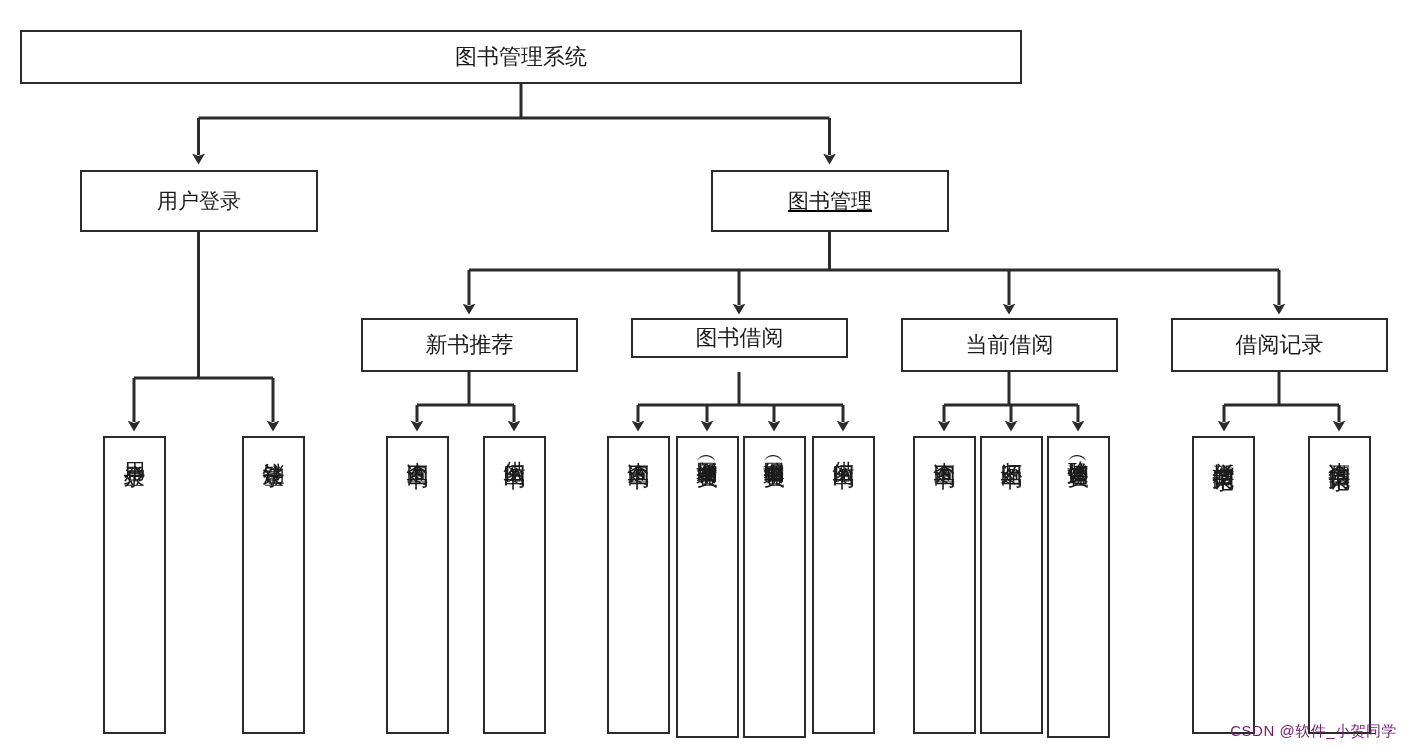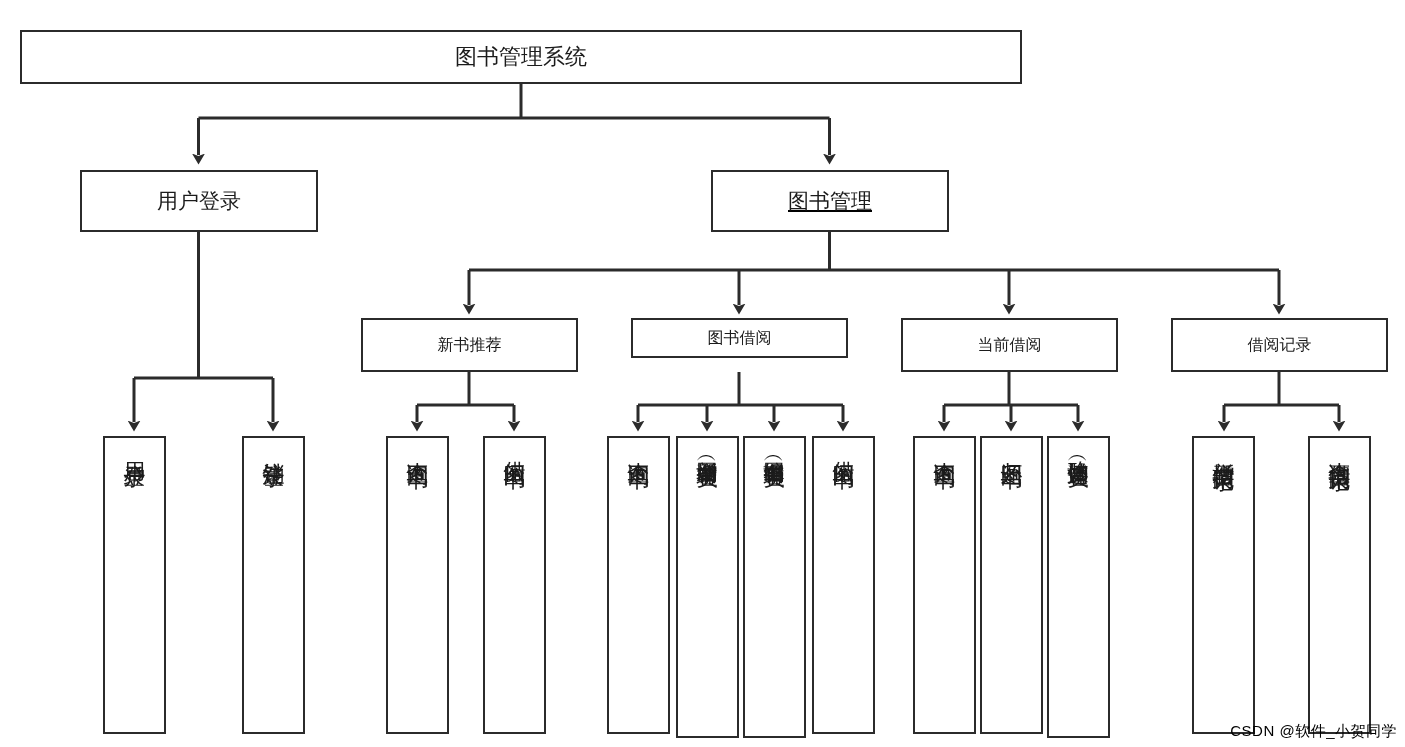--- a/index.html
+++ b/index.html
@@ -48,21 +48,21 @@
     text-align: center;
   }
   
   .node-root .node-label {
     font-size: 22px;
   }
   .node-level1 .node-label {
     font-size: 21px;
   }
   .node-level2 .node-label {
-    font-size: 16px;
+    font-size: 22px;
   }
   
   .node-leaf {
     align-items: flex-start;
     justify-content: center;
     padding-top: 6px;
   }
   .node-leaf .node-label {
     writing-mode: vertical-rl;
     text-orientation: upright;
@@ -74,21 +74,21 @@
   .node-leaf.leaf-long .node-label {
     font-size: 21px;
     letter-spacing: 1px;
   }
   
   .watermark {
     position: absolute;
     right: 8px;
     bottom: 6px;
     font-size: 15px;
-    color: #000000;
+    color: #701a75;
     letter-spacing: 0.5px;
     z-index: 5;
     font-family: "Liberation Sans", "DejaVu Sans", sans-serif;
     white-space: nowrap;
     pointer-events: none;
     text-align: center;
   }
 </style>
 </head>
 <body>

